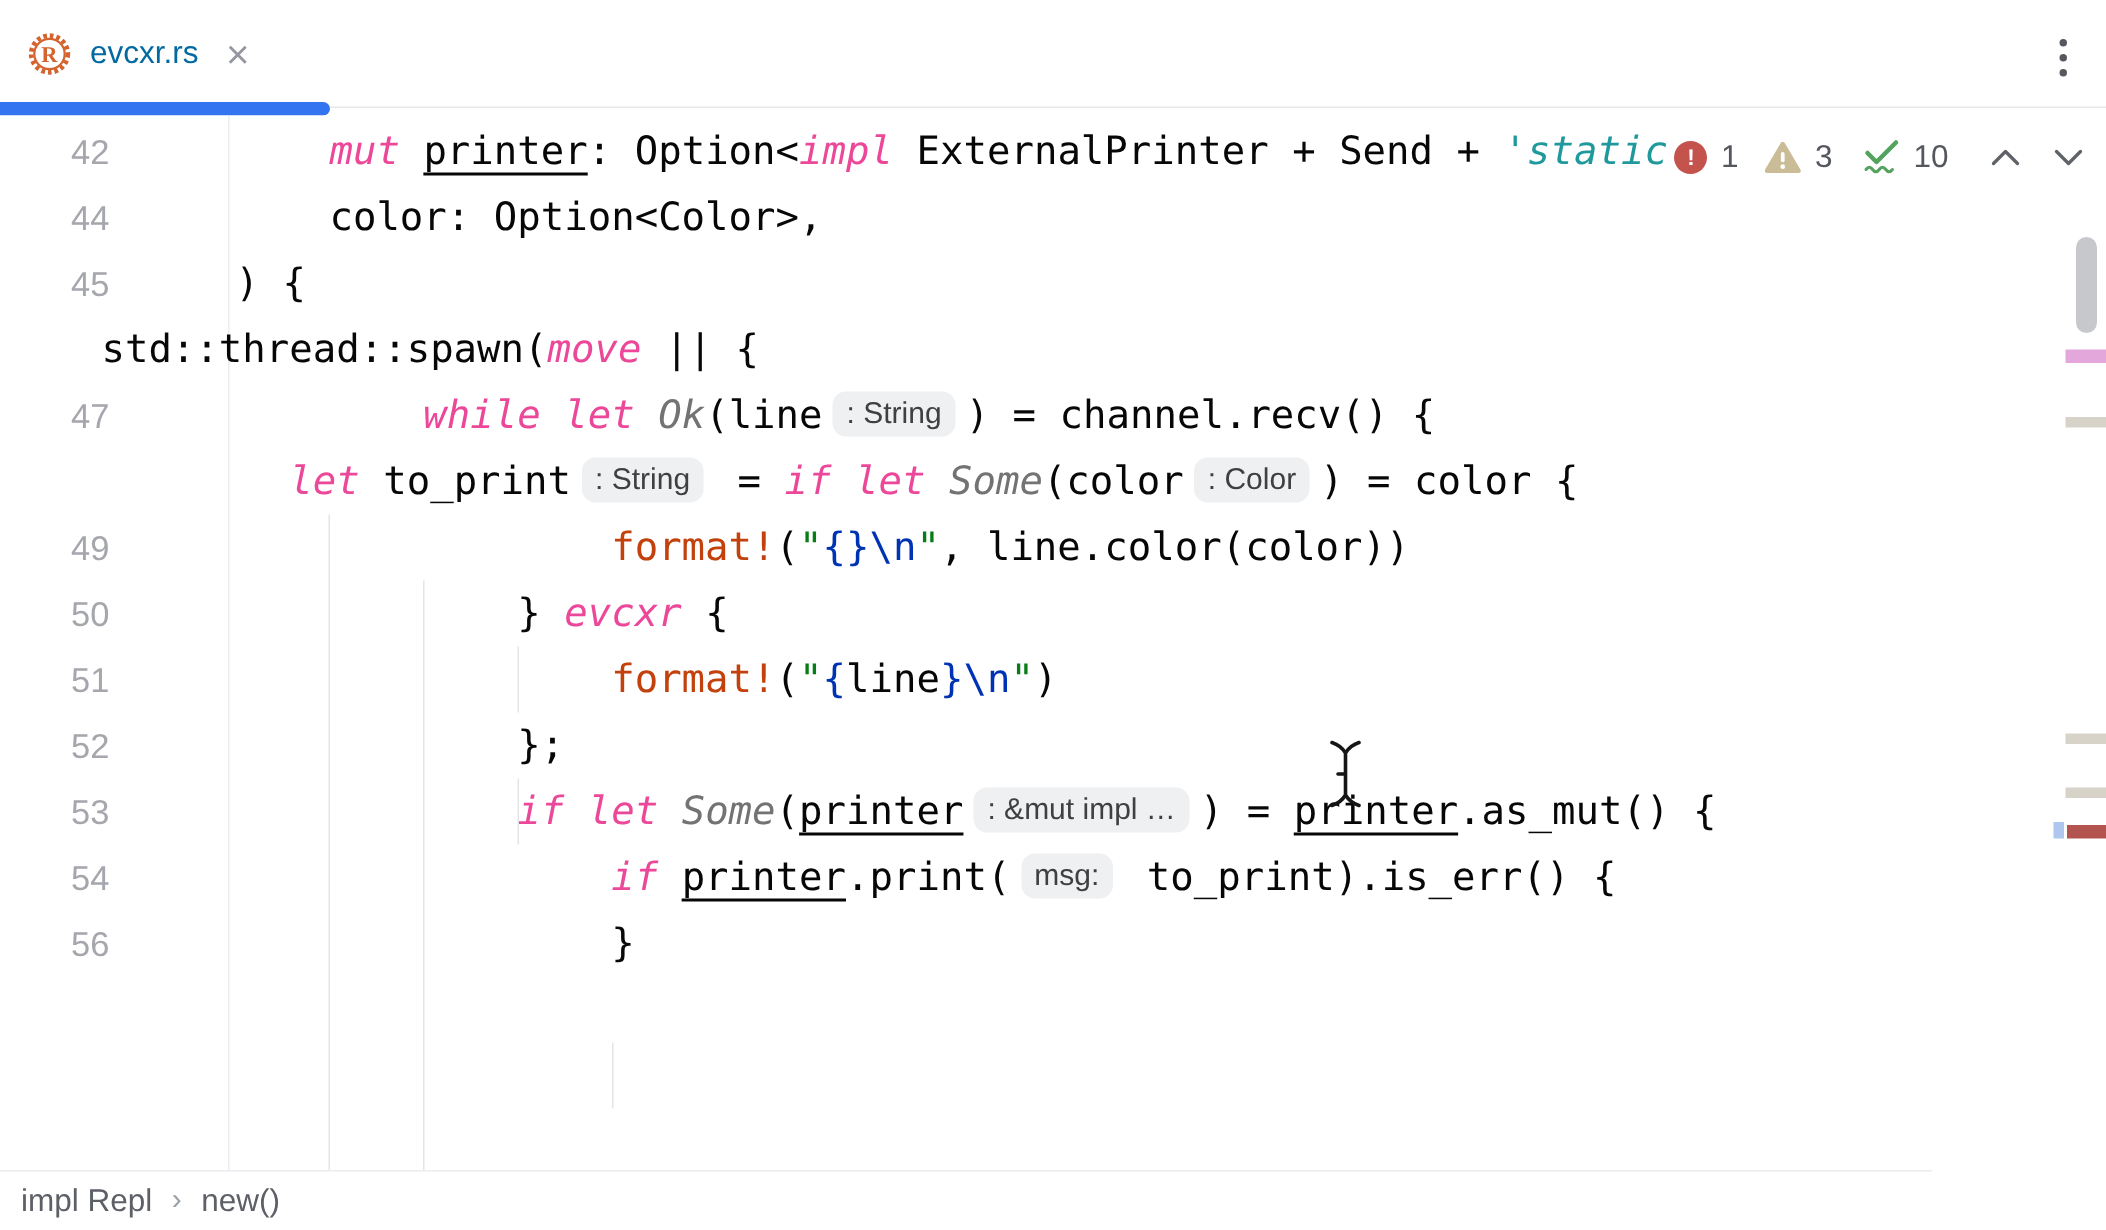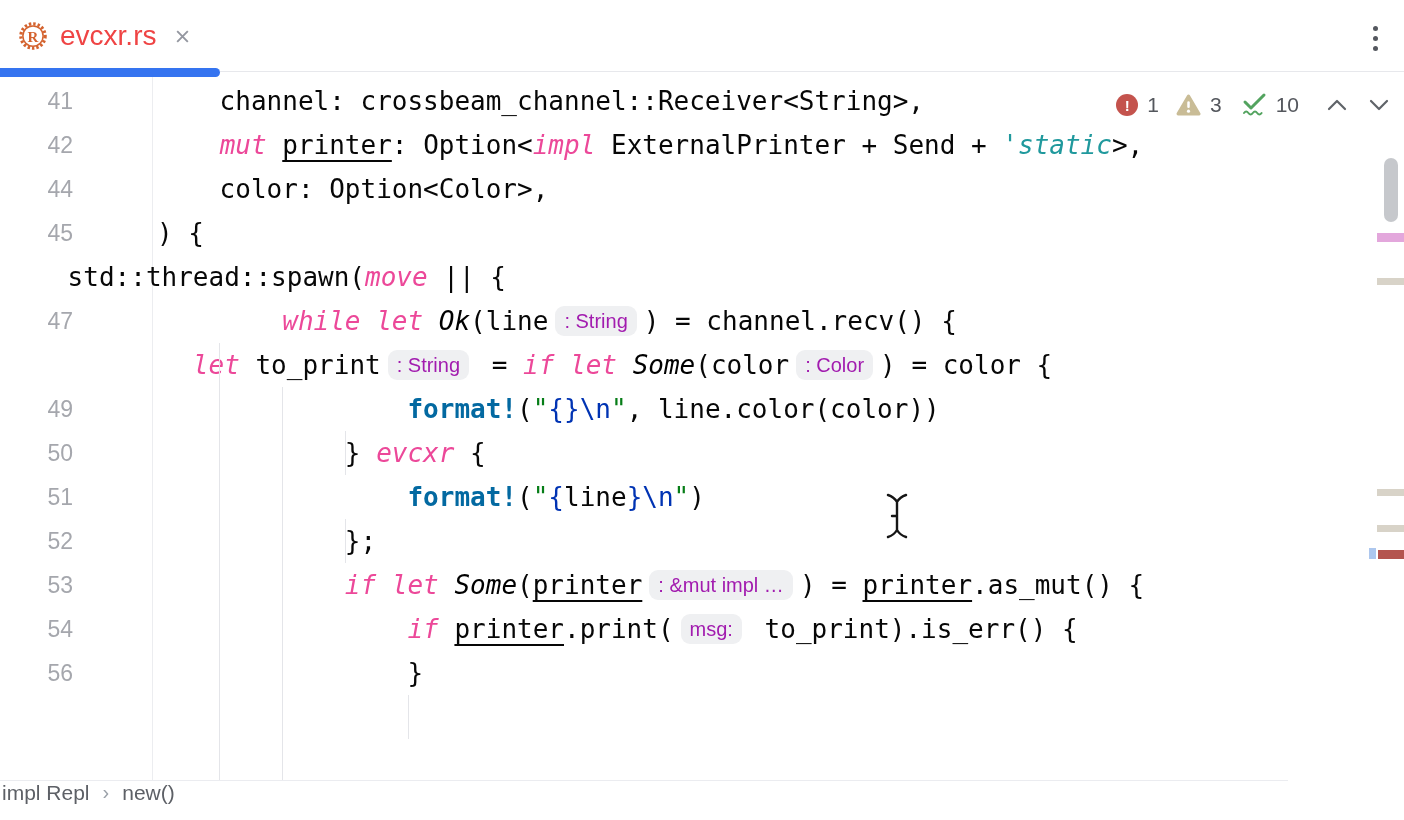--- a/index.html
+++ b/index.html
@@ -12,21 +12,21 @@
   
   .tabbar {
     position:absolute; left:0; top:0; width:1404px; height:72px;
     background:#ffffff; border-bottom:1px solid #e7e8ec;
   }
   .tab {
     position:absolute; left:0; top:0; height:72px; width:220px;
     display:flex; align-items:center; padding-left:18px; gap:12px;
     background:#ffffff; cursor:default;
   }
-  .tab-label { font-size:28px; color:#ef4444; }
+  .tab-label { font-size:21px; color:#0369a1; }
   .tab-close { margin-left:6px; display:flex; align-items:center; }
   .tab-indicator {
     position:absolute; left:0; top:68px; width:220px; height:9px;
     background:#3574F0; border-radius:0 5px 5px 0;
   }
   .kebab { position:absolute; right:26px; top:26px; display:flex; flex-direction:column; gap:5px; cursor:pointer; }
   .kebab i { width:5px; height:5px; border-radius:50%; background:#55585f; }
 
   
   .inspections {
@@ -52,47 +52,47 @@
   .row { height:44px; display:flex; }
   .ln {
     width:152px; flex:0 0 152px; text-align:right; padding-right:79px;
     font-size:23px; color:#a5a7ad; line-height:44px;
   }
   .code {
     font-family:"DejaVu Sans Mono", monospace; font-size:26px; line-height:44px;
     white-space:pre; color:#070707; margin-left:5px;
   }
   .kw  { color:#ec4899;font-style:italic; }
-  .enm { color:#000000; font-style:italic; }
-  .mac { color:#0369a1;font-weight:bold; }
+  .enm { color:#737373; font-style:italic; }
+  .mac { color:#c2410c; }
   .str { color:#067D17; }
   .esc { color:#0033B3; }
   .lt  { color:#20999D; font-style:italic; }
   .tp  { color:#20999D; }
   .und { text-decoration:underline; text-underline-offset:6px; text-decoration-thickness:1.5px; }
   .hint {
     display:inline-block; font-family:"Liberation Sans", sans-serif;
-    font-size:20px; color:#a21caf; background:#eff0f2; border-radius:9px;
+    font-size:20px; color:#404040; background:#eff0f2; border-radius:9px;
     padding:0 9px; margin:0 7px; line-height:30px; vertical-align:middle;
     position:relative; top:-2px; white-space:pre;
   }
   .indent-guide { position:absolute; width:1px; background:#e4e5e9; }
 
   
   .scroll-thumb {
     position:absolute; left:1384px; top:158px; width:14px; height:64px;
     border-radius:7px; background:#b3b6bb; opacity:.75;
   }
   .mark { position:absolute; }
 
   
   .breadcrumbs {
     position:absolute; left:0; bottom:0; width:1288px; height:40px;
     background:#ffffff; border-top:1px solid #ebecf0;
-    display:flex; padding-left:2px; gap:13px;
+    display:flex; align-items:center; padding-left:14px; gap:13px;
   }
   .crumb { font-size:21px; color:#5d6066; cursor:pointer; }
   .crumb-sep { font-size:20px; color:#9aa0a8; }
 
   .mouse-cursor { position:absolute; left:880px; top:491px; z-index:9; }
 </style>
 </head>
 <body>
 
 <div class="tabbar">
@@ -148,24 +148,20 @@
           <path d="M3 3 L11 11 L19 3" stroke="#5f6368" stroke-width="2.2" fill="none" stroke-linecap="round" stroke-linejoin="round"></path>
         </svg>
     </span>
   </span>
 </div>
 
 <div class="editor">
   <div class="gutter-sep"></div>
   <div class="code-area">
       <div class="row">
-        <div class="ln">41</div>
-        <div class="code"><span class="pln">    channel: crossbeam_channel::Receiver&lt;String&gt;,</span></div>
-      </div>
-      <div class="row">
         <div class="ln">42</div>
         <div class="code"><span class="pln">    </span><span class="kw">mut</span><span class="pln"> </span><span class="und">printer</span><span class="pln">: Option&lt;</span><span class="kw">impl</span><span class="pln"> ExternalPrinter + Send + </span><span class="lt">'static</span><span class="pln">&gt;,</span></div>
       </div>
       <div class="row">
         <div class="ln">44</div>
         <div class="code"><span class="pln">    color: Option&lt;Color&gt;,</span></div>
       </div>
       <div class="row">
         <div class="ln">45</div>
         <div class="code"><span class="pln">) {</span></div>

